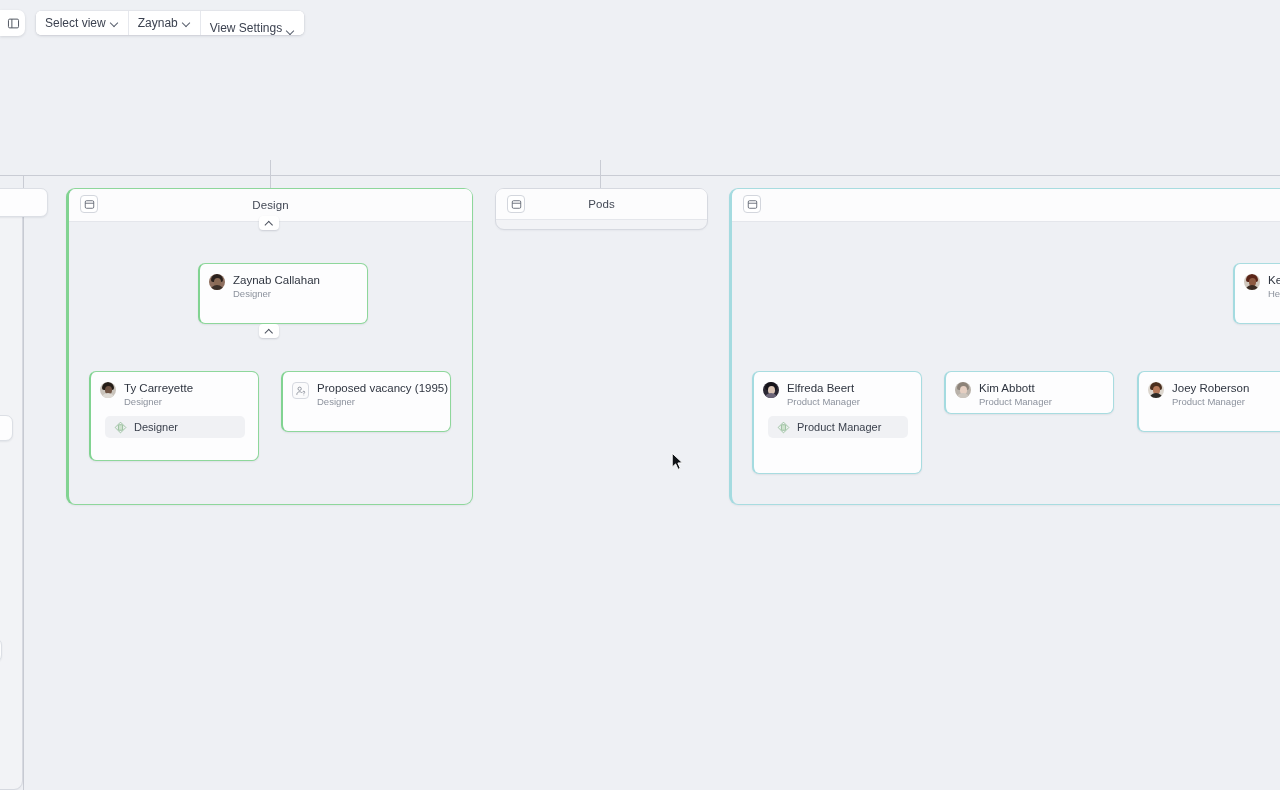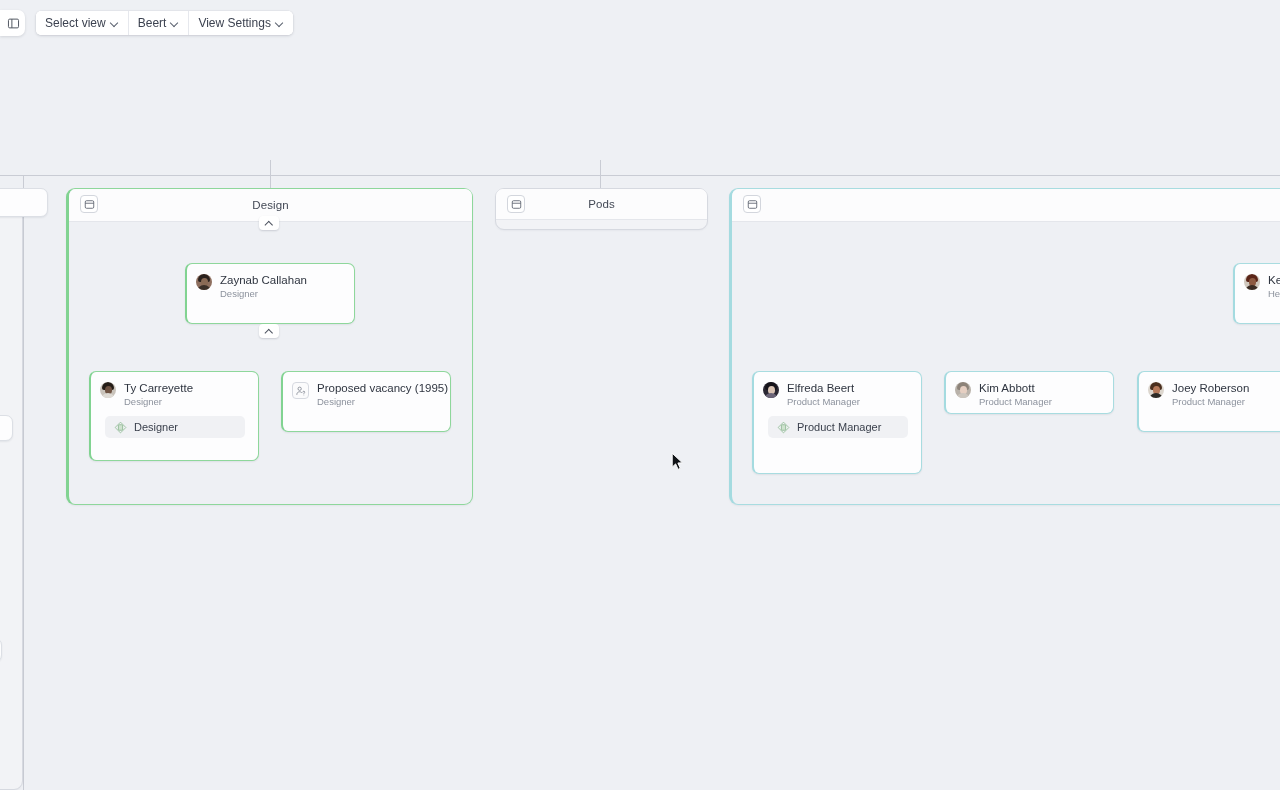--- a/index.html
+++ b/index.html
@@ -57,21 +57,21 @@
     font-size: 12px;
     color: #3c4250;
     background: #ffffff;
     border: none;
     border-right: 1px solid #e6e8ed;
     height: 100%;
     cursor: pointer;
     white-space: nowrap;
     font-family: "Liberation Sans", sans-serif;
   }
-  .seg-btn:last-child { border-right: none; }
+  .seg-btn:last-child { border-right: none; align-items: flex-end; }
   .chev {
     display: inline-block;
     width: 8px; height: 8px;
     position: relative;
     flex: none;
   }
   .chev::before {
     content: "";
     position: absolute;
     left: 0; top: 1px;
@@ -331,21 +331,21 @@
     </div>
   </div>
 
   <div class="collapse-pill" style="left:259px; top:216px;">
     <span class="up"></span>
   </div>
   <div class="collapse-pill" style="left:259px; top:324px;">
     <span class="up"></span>
   </div>
 
-  <div class="card green" style="left:185px; top:263px; width:170px; height:61px;">
+  <div class="card green" style="left:198px; top:263px; width:170px; height:61px;">
     <div class="card-top">
       <div class="avatar">
         <div class="a-bg" style="background:#8e6f5f;"></div>
         <div class="a-hair" style="background:#2a211d;"></div>
         <div class="a-face" style="background:#8a6a55;"></div>
         <div class="a-body" style="background:#3b2f28;"></div>
       </div>
       <div>
         <div class="card-name">Zaynab Callahan</div>
         <div class="card-role">Designer</div>
@@ -466,21 +466,21 @@
         <line x1="6" y1="2.6" x2="6" y2="13.4" stroke="#4e545f" stroke-width="1.2"></line>
       </svg>
     </div>
 
     <div class="seg-group">
       <button class="seg-btn">
         <span>Select view</span>
         <span class="chev"></span>
       </button>
       <button class="seg-btn">
-        <span>Beert</span>
+        <span>Zaynab</span>
         <span class="chev"></span>
       </button>
       <button class="seg-btn">
         <span>View Settings</span>
         <span class="chev"></span>
       </button>
     </div>
   </div>
 
   <div class="cursor" style="left:671px; top:452px;">

